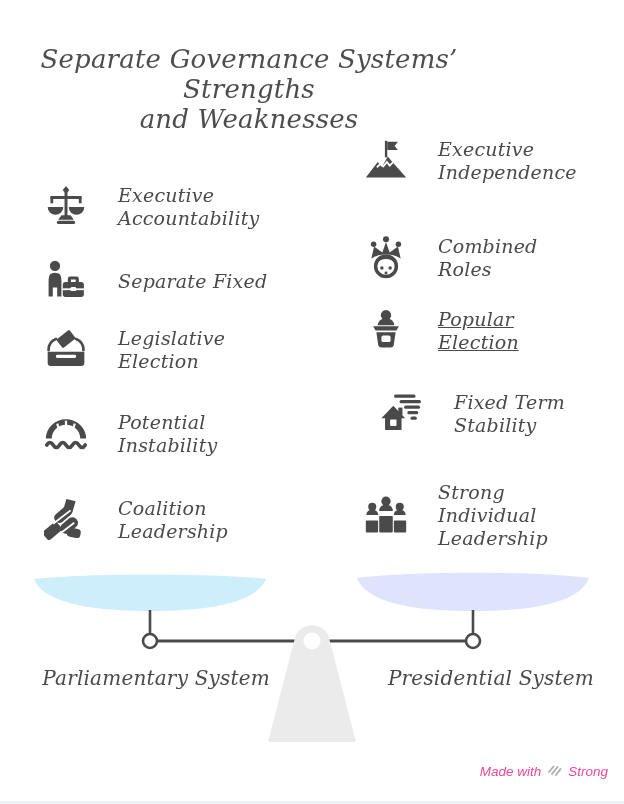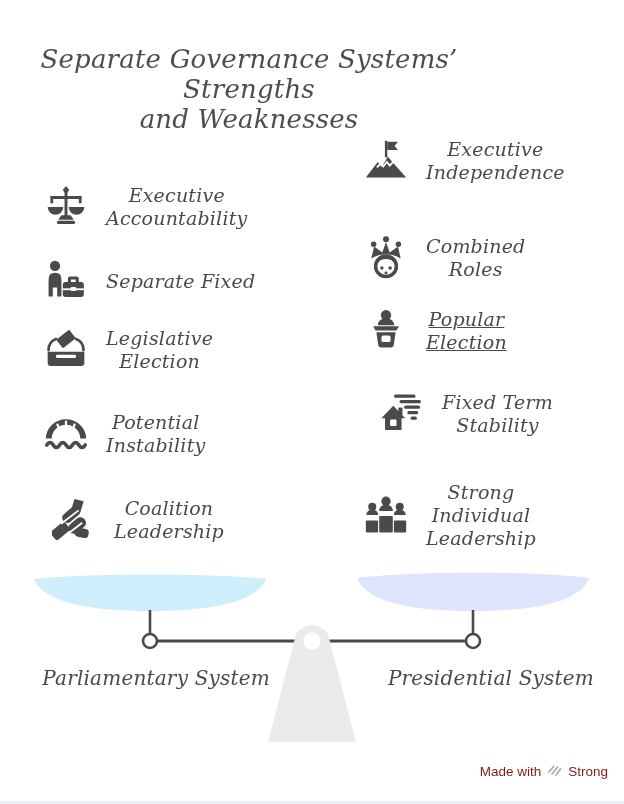--- a/index.html
+++ b/index.html
@@ -19,41 +19,40 @@
     font-size:26px;
     line-height:30px;
     color:#4d4d4d;
     white-space:pre-line;
     letter-spacing:.2px;
   }
   .item{
     position:absolute;
     display:flex;
     align-items:center;
-    gap:18px;
-    text-align:center;
+    gap:30px;
   }
   .item .icon{
     width:44px;height:48px;
     display:flex;align-items:center;justify-content:center;
     flex:0 0 44px;
   }
   .item .label{
     font-style:italic;
     font-size:19px;
     line-height:23px;
     white-space:pre-line;
     letter-spacing:.2px;
   }
   
   .l1{left:44px;top:179px;height:56px;}
   .l2{left:44px;top:253px;height:56px;}
   .l3{left:44px;top:322px;height:56px;}
   .l4{left:44px;top:406px;height:56px;}
-  .l5{left:52px;top:492px;height:56px;}
+  .l5{left:44px;top:492px;height:56px;}
   
   .r1{left:364px;top:133px;height:56px;}
   .r2{left:364px;top:218px;height:56px;margin-top:12px;}
   .r3{left:364px;top:303px;height:56px;text-decoration:underline;}
   .r4{left:380px;top:386px;height:56px;}
   .r5{left:364px;top:477px;height:76px;}
 
   .scale-svg{position:absolute;left:0;top:570px;}
 
   .system-label{
@@ -68,21 +67,22 @@
   }
   .system-label.left{left:28px;}
   .system-label.right{left:352px;}
 
   .watermark{
     position:absolute;
     top:762px;right:16px;
     display:flex;align-items:center;gap:6px;
     font-family:"Liberation Sans", sans-serif;
     font-size:13.5px;
-    color:#7f1d1d;
+    color:#ec4899;
+    font-style:italic;
   }
   .bottom-edge{
     position:absolute;left:0;bottom:0;
     width:100%;height:3px;background:#eef1f3;
   }
   .ic{display:block;}
 </style>
 </head>
 <body>
 

